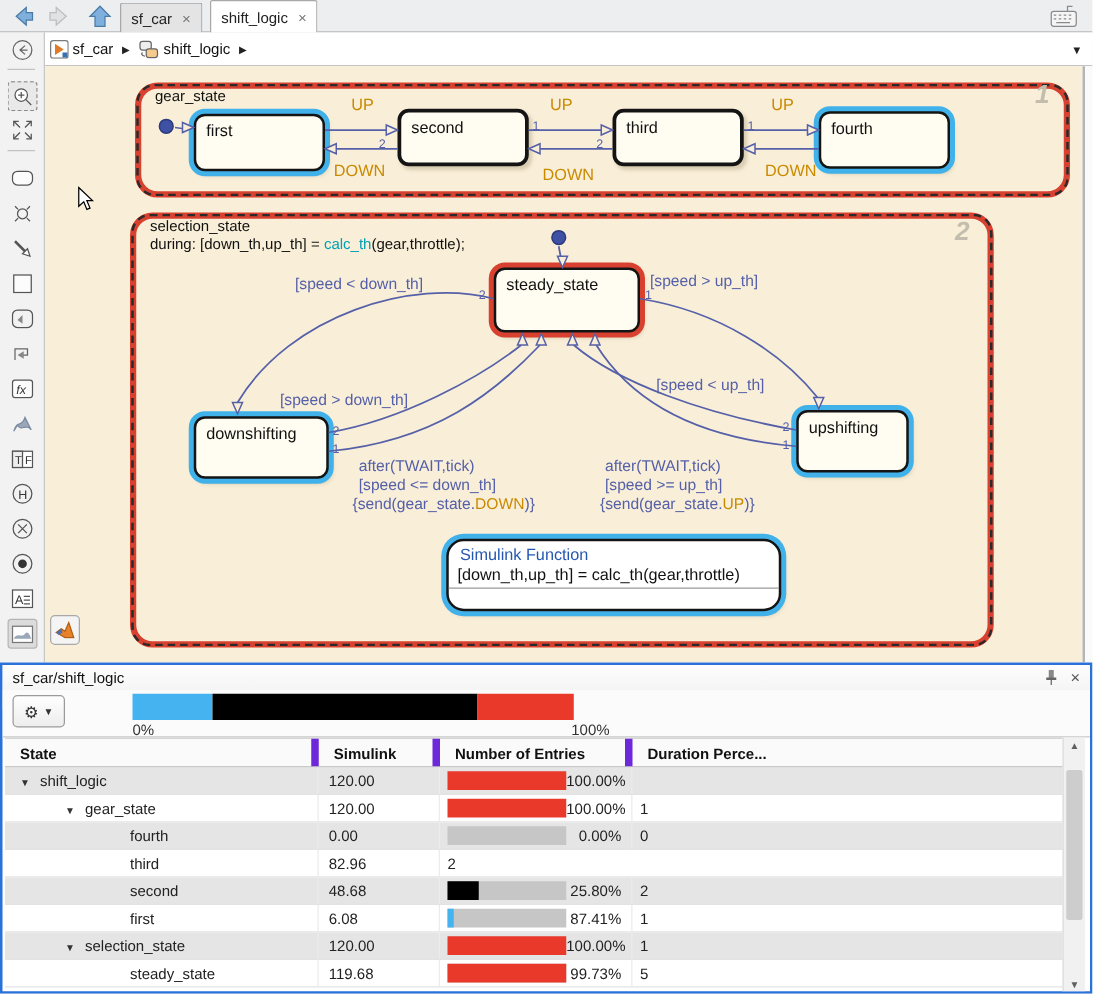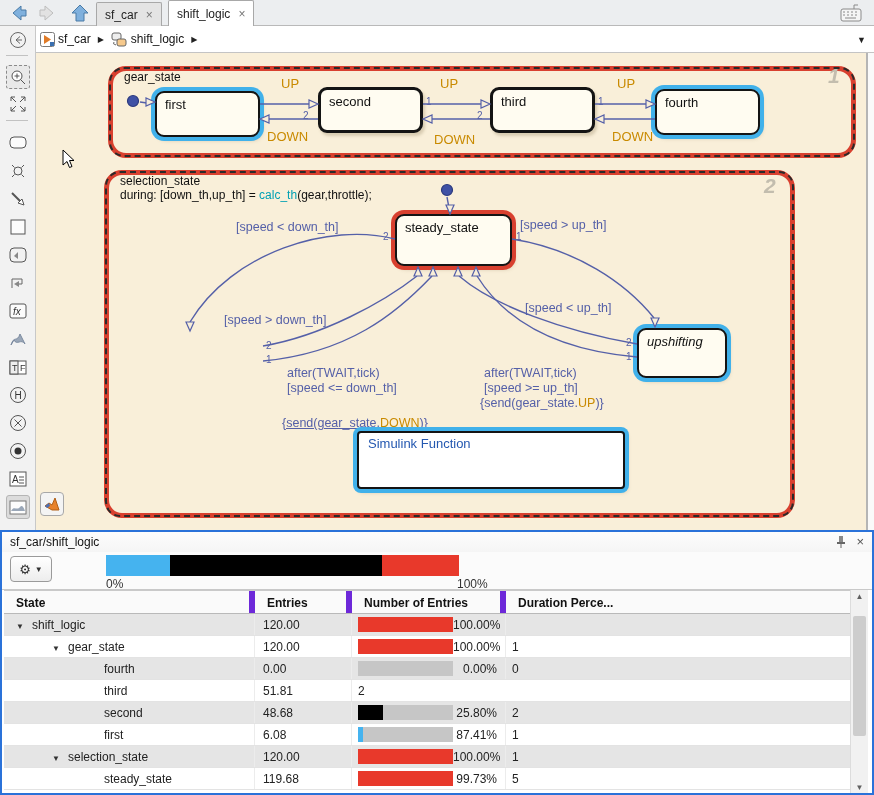--- a/index.html
+++ b/index.html
@@ -50,21 +50,21 @@
   .state.hl-cyan { box-shadow:0 0 0 4px #41b1ea, 2px 3px 4px rgba(120,100,60,.35); }
   .state.hl-red  { box-shadow:0 0 0 4px #d8402f, 2px 3px 4px rgba(120,100,60,.35); }
   .state.thick { border-width:3px; }
   .olabel { position:absolute; color:#c98a00; font-size:13px; white-space:nowrap; }
   .tlabel { position:absolute; color:#5560a8; font-size:12.5px; white-space:nowrap; }
   .tnum { position:absolute; color:#5560a8; font-size:10px; }
   .orange { color:#c98a00; }
   .teal { color:#00a0b4; }
   #svgcurves { position:absolute; left:0; top:0; pointer-events:none; }
   #simfn { position:absolute; left:321px; top:378px; width:268px; height:58px;
-    background:#fff; border:2px solid #141414; border-radius:4px;
+    background:#fff; border:2px solid #141414; border-radius:14px;
     box-shadow:0 0 0 4px #41b1ea, 2px 3px 4px rgba(120,100,60,.35); }
   #simfn .sftitle { font-size:13px; color:#2458b0; padding:3px 9px 0; }
   #simfn .sfsig { font-size:13px; color:#111; padding:1px 7px 3px; border-bottom:1px solid #999; }
   #matlab-badge-btn { position:absolute; left:4px; top:439px; width:24px; height:24px;
     background:#f4f4f4; border:1px solid #a8a8a8; border-radius:4px;
     display:flex; align-items:center; justify-content:center; }
   #cursor { position:absolute; left:26px; top:96px; z-index:50; }
 
   
   #panel { position:absolute; left:0; top:530px; width:874px; height:265px;
@@ -285,44 +285,46 @@
   <span class="tnum" style="left:267px; top:57px;">2</span>
   <span class="tnum" style="left:562px; top:43px;">1</span>
   <span class="tnum" style="left:441px; top:57px;">2</span>
 
   <div class="parallel" style="left:68px; top:117px; width:691px; height:348px;"></div>
   <span class="statetitle" style="left:84px; top:121px;">selection_state</span>
   <span class="statetitle" style="left:84px; top:135px;"><span>during: [down_th,up_th] = </span><span class="teal">calc_th</span><span>(gear,throttle);</span></span>
   <span class="wm" style="left:728px; top:121px;">2</span>
 
   <div class="state hl-red" style="left:359px; top:161px; width:117px; height:52px;"><span>steady_state</span></div>
-  <div class="state hl-cyan" style="left:601px; top:275px; width:90px; height:50px;font-style:italic;"><span>upshifting</span></div>
+  <div class="state hl-cyan" style="left:119px; top:280px; width:108px; height:50px;"><span>downshifting</span></div>
+  <div class="state hl-cyan" style="left:601px; top:275px; width:90px; height:50px;"><span>upshifting</span></div>
 
   <span class="tnum" style="left:347px; top:178px;">2</span>
   <span class="tnum" style="left:480px; top:178px;">1</span>
   <span class="tnum" style="left:230px; top:287px;">2</span>
   <span class="tnum" style="left:230px; top:301px;">1</span>
   <span class="tnum" style="left:590px; top:284px;">2</span>
   <span class="tnum" style="left:590px; top:298px;">1</span>
 
   <span class="tlabel" style="left:200px; top:167px;">[speed &lt; down_th]</span>
   <span class="tlabel" style="left:188px; top:260px;">[speed &gt; down_th]</span>
   <span class="tlabel" style="left:484px; top:165px;">[speed &gt; up_th]</span>
   <span class="tlabel" style="left:489px; top:248px;">[speed &lt; up_th]</span>
 
   <span class="tlabel" style="left:251px; top:313px;">after(TWAIT,tick)</span>
   <span class="tlabel" style="left:251px; top:328px;">[speed &lt;= down_th]</span>
-  <span class="tlabel" style="left:246px; top:363px;text-decoration:underline;"><span>{send(gear_state.</span><span class="orange">DOWN</span><span>)}</span></span>
+  <span class="tlabel" style="left:246px; top:343px;"><span>{send(gear_state.</span><span class="orange">DOWN</span><span>)}</span></span>
 
   <span class="tlabel" style="left:448px; top:313px;">after(TWAIT,tick)</span>
   <span class="tlabel" style="left:448px; top:328px;">[speed &gt;= up_th]</span>
   <span class="tlabel" style="left:444px; top:343px;"><span>{send(gear_state.</span><span class="orange">UP</span><span>)}</span></span>
 
   <div id="simfn">
     <div class="sftitle">Simulink Function</div>
+    <div class="sfsig">[down_th,up_th] = calc_th(gear,throttle)</div>
   </div>
 
   <svg id="svgcurves" width="830" height="477" viewBox="36 53 830 477">
     <g stroke="#5560a8" stroke-width="1.4" fill="none">
 
       <line x1="140" y1="102" x2="147" y2="103"></line>
 
       <line x1="260" y1="104" x2="310" y2="104"></line>
       <line x1="318" y1="119" x2="268" y2="119"></line>
       <line x1="423" y1="104" x2="482" y2="104"></line>
@@ -393,21 +395,21 @@
       <div class="seg" style="width: 60%; background: rgb(0, 0, 0);"></div>
       <div class="seg" style="width: 21.9%; background: rgb(232, 57, 43);"></div>
     </div>
     <span class="pb-label" style="left:104px">0%</span>
     <span class="pb-label" style="left:455px">100%</span>
   </div>
 
   <div id="tablewrap">
     <div id="thead">
       <div>State</div>
-      <div>Entries</div>
+      <div>Simulink</div>
       <div>Number of Entries</div>
       <div>Duration Perce...</div>
     </div>
 
     <div class="trow alt">
       <div class="ind1"><span class="caret">▼</span><span>shift_logic</span></div>
       <div class="c-dur">120.00</div>
       <div class="c-bar">
             <div class="bartrack">
               <div class="barfill" style="width: 100%; background: rgb(232, 57, 43);"></div>
@@ -436,21 +438,21 @@
             <div class="bartrack">
               <div class="barfill" style="width: 0%; background: rgb(198, 198, 198);"></div>
             </div>
             <span class="pct">0.00%</span>
           </div>
       <div class="c-ent">0</div>
     </div>
 
     <div class="trow">
       <div class="ind3"><span class="caret"></span><span>third</span></div>
-      <div class="c-dur">51.81</div>
+      <div class="c-dur">82.96</div>
       <div class="c-ent">2</div>
     </div>
 
     <div class="trow alt">
       <div class="ind3"><span class="caret"></span><span>second</span></div>
       <div class="c-dur">48.68</div>
       <div class="c-bar">
             <div class="bartrack">
               <div class="barfill" style="width: 25.8%; background: rgb(0, 0, 0);"></div>
             </div>

